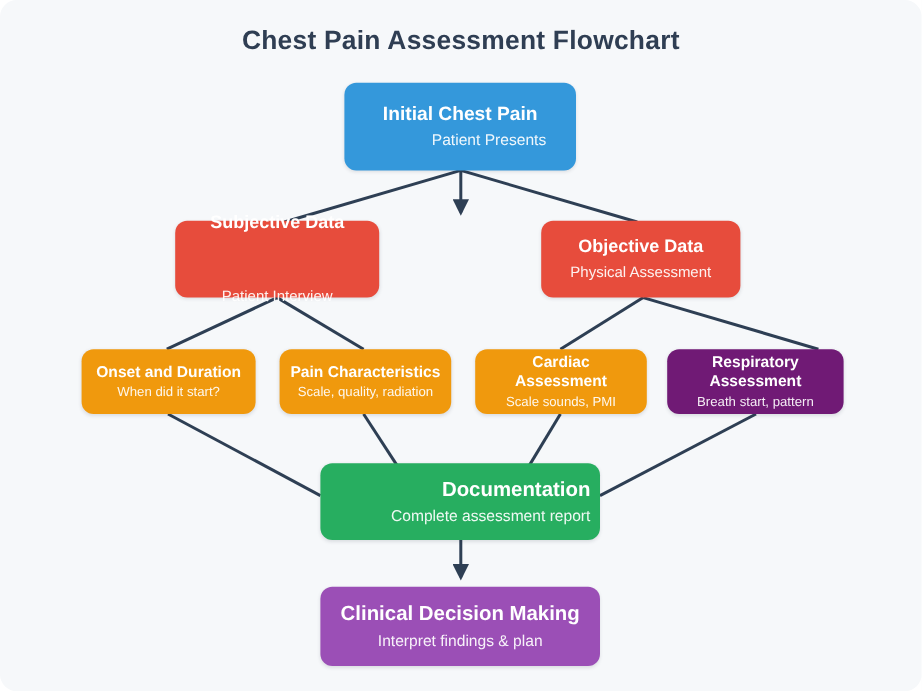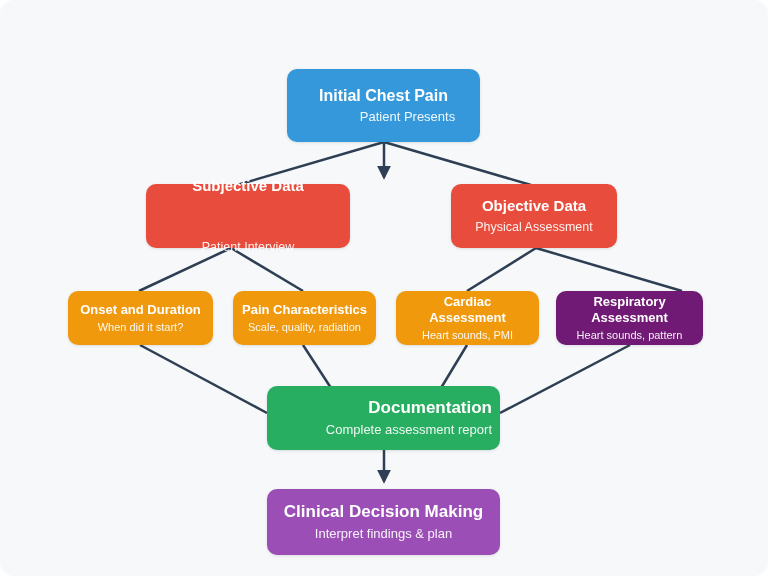--- a/index.html
+++ b/index.html
@@ -24,40 +24,41 @@
     display:flex;flex-direction:column;justify-content:center;align-items:center;
     text-align:center;color:#ffffff;
     box-shadow:0 1px 3px rgba(30,45,60,.12);
     padding:4px 8px;box-sizing:border-box;
   }
   .node .label{font-weight:bold;line-height:1.25;}
   .node .sublabel{color:rgba(255,255,255,.92);line-height:1.3;margin-top:3px;}
   .n-initial{left:287px;top:69px;width:193px;height:73px;background:#3498db;}
   .n-initial .label{font-size:16px;}
   .n-initial .sublabel{font-size:13px;padding-left:48px;}
-  .n-subjective{left:146px;top:184px;width:204px;height:64px;background:#e74c3c;gap:40px;}
+  .n-subjective{left:146px;top:184px;width:170px;height:64px;background:#e74c3c;gap:40px;}
   .n-objective{left:451px;top:184px;width:166px;height:64px;background:#e74c3c;}
   .n-subjective .label,.n-objective .label{font-size:15px;}
   .n-subjective .sublabel,.n-objective .sublabel{font-size:12.5px;}
   .n-onset{left:68px;top:291px;width:145px;height:54px;background:#f0990d;}
   .n-pain{left:233px;top:291px;width:143px;height:54px;background:#f0990d;}
   .n-cardiac{left:396px;top:291px;width:143px;height:54px;background:#f0990d;}
   .n-respiratory{left:556px;top:291px;width:147px;height:54px;background:#701a75;}
   .n-onset .label,.n-pain .label,.n-cardiac .label,.n-respiratory .label{font-size:13px;}
   .n-onset .sublabel,.n-pain .sublabel,.n-cardiac .sublabel,.n-respiratory .sublabel{font-size:11px;margin-top:2px;}
   .n-documentation{left:267px;top:386px;width:233px;height:64px;background:#27ae60;align-items:flex-end;}
   .n-decision{left:267px;top:489px;width:233px;height:66px;background:#9b4fb6;}
   .n-documentation .label,.n-decision .label{font-size:17px;}
   .n-documentation .sublabel,.n-decision .sublabel{font-size:13px;}
 </style>
 </head>
 <body>
 
 <div class="canvas">
 
+  <div class="chart-title">Chest Pain Assessment Flowchart</div>
 
   <svg class="edges" viewBox="0 0 768 576" xmlns="http://www.w3.org/2000/svg">
     <defs>
       <marker id="arrow" viewBox="0 0 10 10" markerWidth="5.5" markerHeight="5.5" refX="8" refY="5" orient="auto">
         <path d="M0,0 L10,5 L0,10 z" fill="#2e3f54"></path>
       </marker>
     </defs>
     <line x1="384" y1="142" x2="237" y2="185"></line>
     <line x1="384" y1="142" x2="384" y2="177" marker-end="url(#arrow)"></line>
     <line x1="384" y1="142" x2="531" y2="185"></line>
@@ -92,26 +93,26 @@
     <div class="sublabel">Scale, quality, radiation</div>
   </div>
 
   <div class="node n-onset">
     <div class="label">Onset and Duration</div>
     <div class="sublabel">When did it start?</div>
   </div>
 
   <div class="node n-cardiac">
     <div class="label">Cardiac Assessment</div>
-    <div class="sublabel">Heart sounds, PMI</div>
+    <div class="sublabel">Scale sounds, PMI</div>
   </div>
 
   <div class="node n-respiratory">
     <div class="label">Respiratory Assessment</div>
-    <div class="sublabel">Heart sounds, pattern</div>
+    <div class="sublabel">Breath start, pattern</div>
   </div>
 
   <div class="node n-documentation">
     <div class="label">Documentation</div>
     <div class="sublabel">Complete assessment report</div>
   </div>
 
   <div class="node n-decision">
     <div class="label">Clinical Decision Making</div>
     <div class="sublabel">Interpret findings &amp; plan</div>

